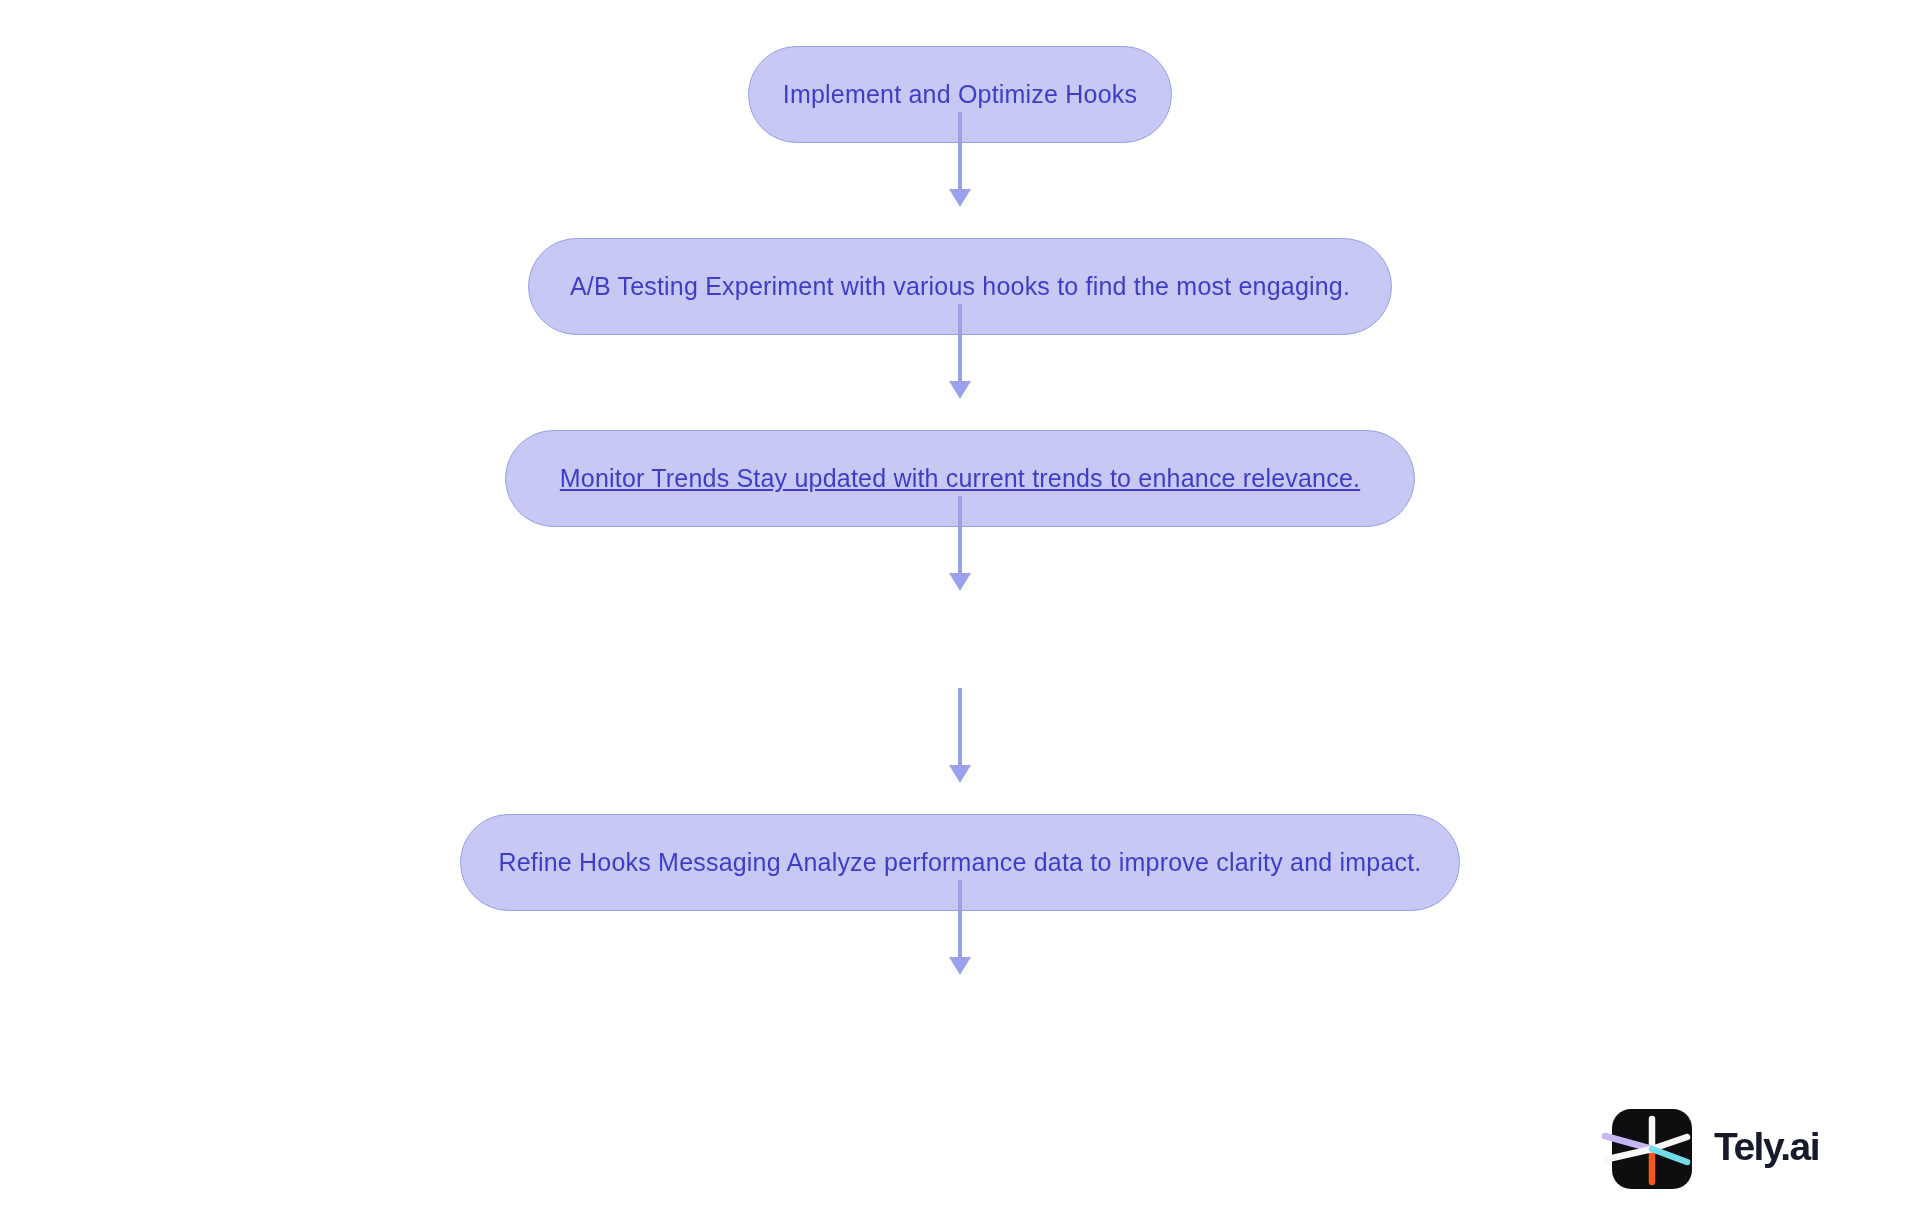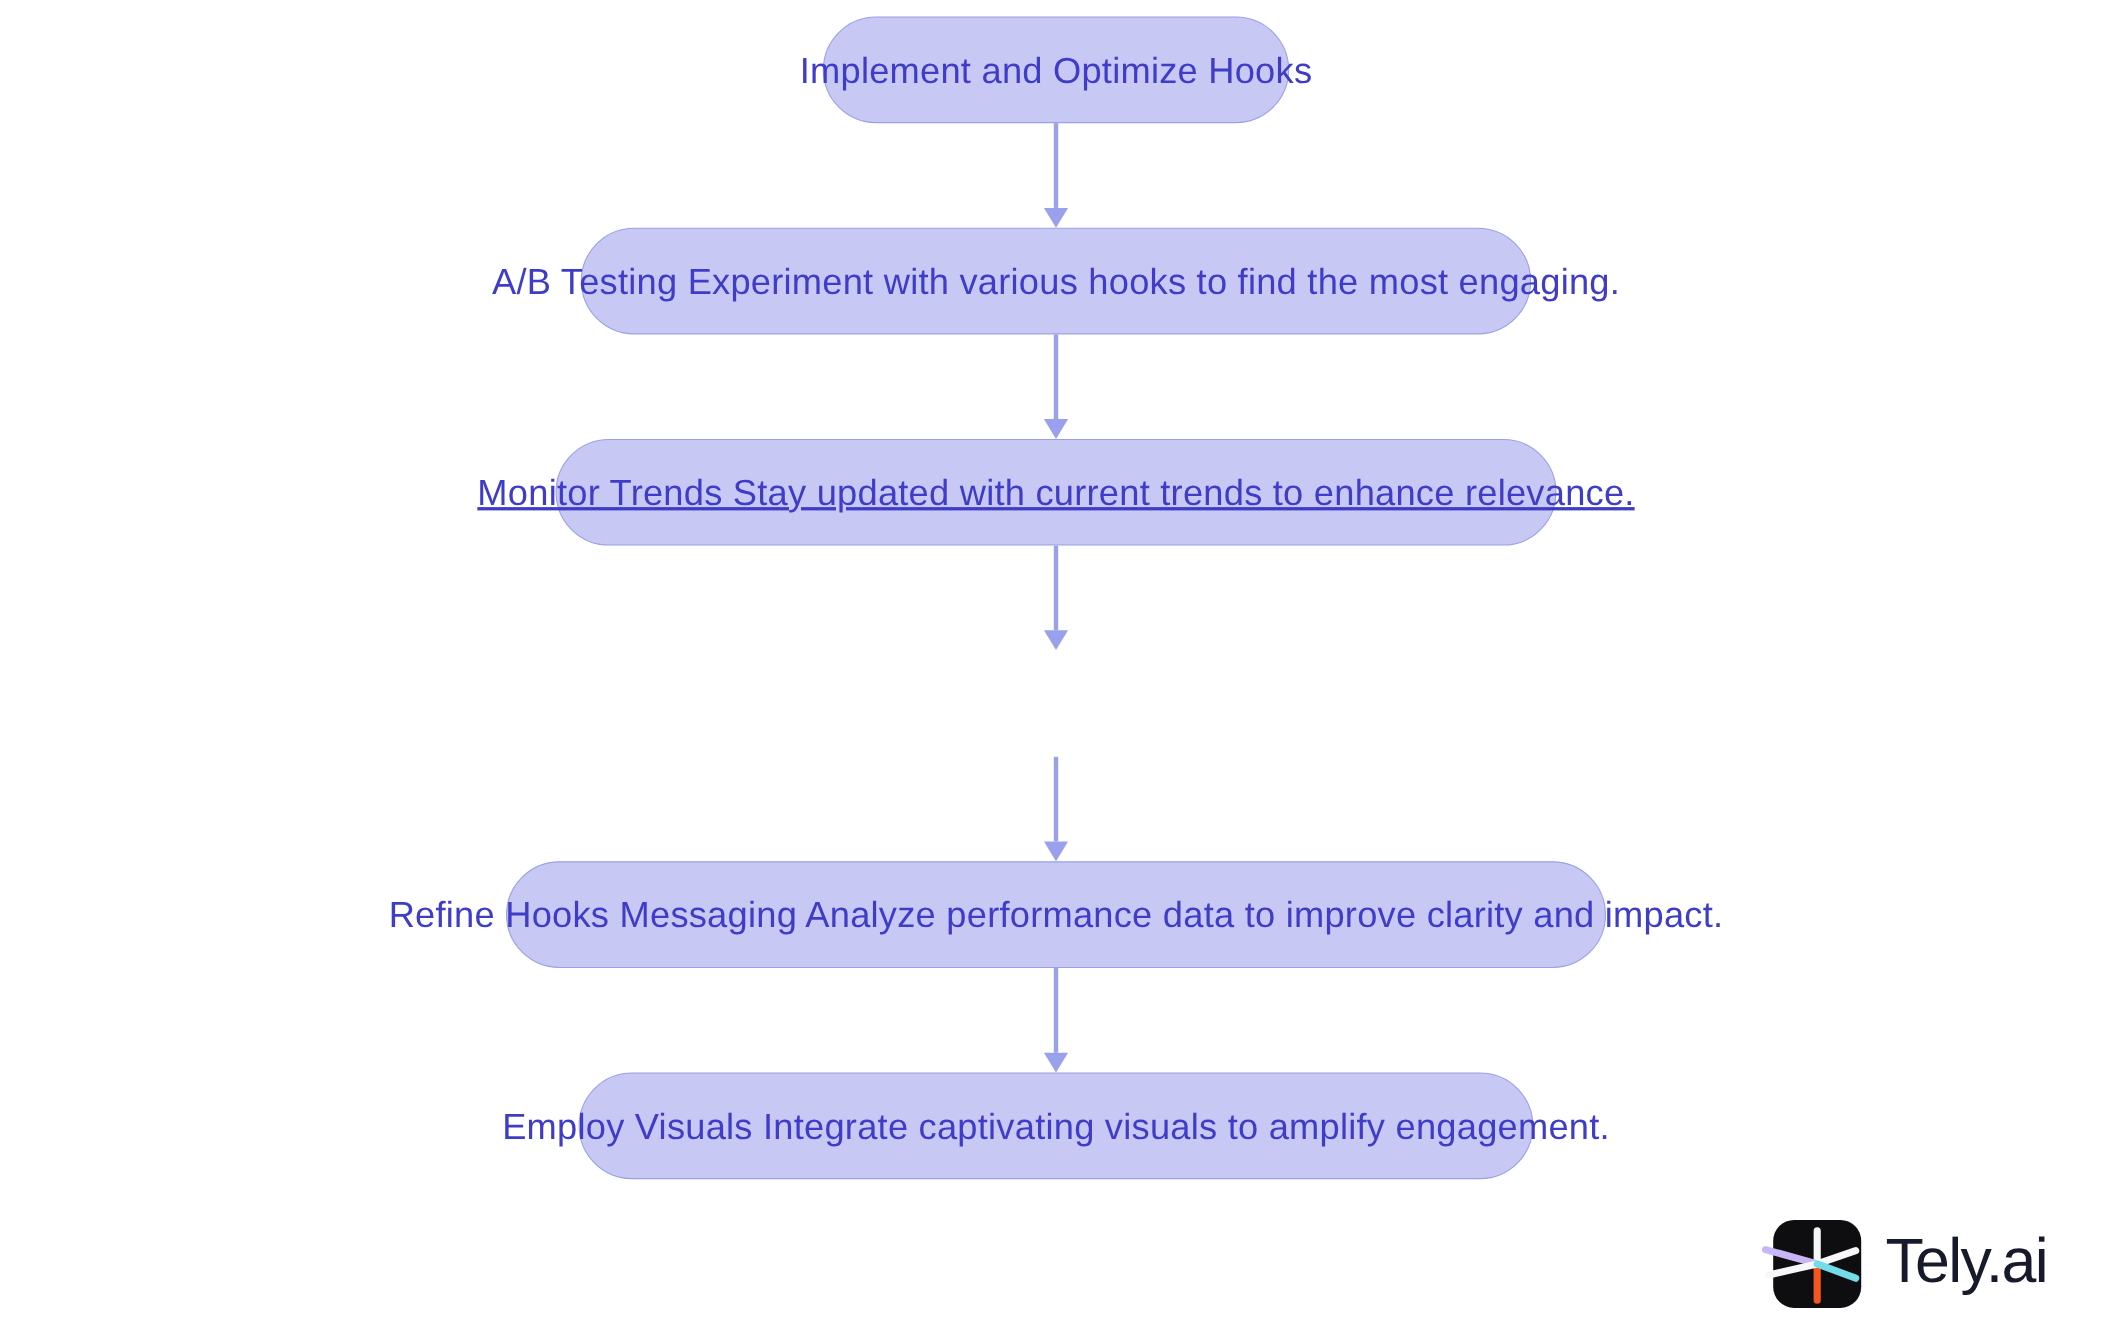--- a/index.html
+++ b/index.html
@@ -25,23 +25,24 @@
     transform:translateX(-50%);
     height:97px;
     border-radius:48.5px;
     background:var(--node-fill);
     border:1.6px solid var(--node-border);
     color:var(--node-text);
     display:flex;
     align-items:center;
     justify-content:center;
     text-align:center;
-    font-size:33px;
+    font-size:25px;
     letter-spacing:0.2px;
     white-space:nowrap;
+    margin-top:31px;
   }
   .n1{top:15px;width:424px;}
   .n2{top:207px;width:864px;}
   .n3{top:399px;width:910px;text-decoration:underline;}
   .n4{top:591px;width:848px;}
   .n5{top:783px;width:1000px;}
   .n6{top:975px;width:868px;}
 
   .arrow{
     position:absolute;
@@ -71,22 +72,22 @@
 
   .logo{
     position:absolute;
     left:1594px;
     top:1106px;
     display:flex;
     align-items:center;
   }
   .logo-word{
     margin-left:18px;
-    font-size:57px;
-    font-weight:400;
+    font-size:39px;
+    font-weight:700;
     letter-spacing:-1.5px;
     color:var(--wordmark);
     line-height:1;
     padding-bottom:6px;
   }
 </style>
 </head>
 <body>
 
 <div class="canvas">
@@ -118,21 +119,20 @@
     <div class="head"></div>
   </div>
 
   <div class="node n5">Refine Hooks Messaging Analyze performance data to improve clarity and impact.</div>
 
   <div class="arrow a5">
     <div class="line"></div>
     <div class="head"></div>
   </div>
 
-  <div class="node n6">Employ Visuals Integrate captivating visuals to amplify engagement.</div>
 
   <div class="logo">
     <svg width="102" height="86" viewBox="0 0 102 86">
       <rect x="18" y="3" width="80" height="80" rx="19" fill="#0e0e10"></rect>
       <line x1="58" y1="43" x2="58" y2="13" stroke-width="6.5" stroke-linecap="round" stroke="#f7f7f7"></line>
       <line x1="58" y1="43" x2="58" y2="76" stroke-width="6.5" stroke-linecap="round" stroke="#f4571d"></line>
       <line x1="58" y1="43" x2="11" y2="30" stroke-width="6.5" stroke-linecap="round" stroke="#c8b5f6"></line>
       <line x1="58" y1="43" x2="14" y2="53" stroke-width="6.5" stroke-linecap="round" stroke="#f7f7f7"></line>
       <line x1="58" y1="43" x2="93" y2="31" stroke-width="6.5" stroke-linecap="round" stroke="#f7f7f7"></line>
       <line x1="58" y1="43" x2="93" y2="56" stroke-width="6.5" stroke-linecap="round" stroke="#72dce8"></line>

